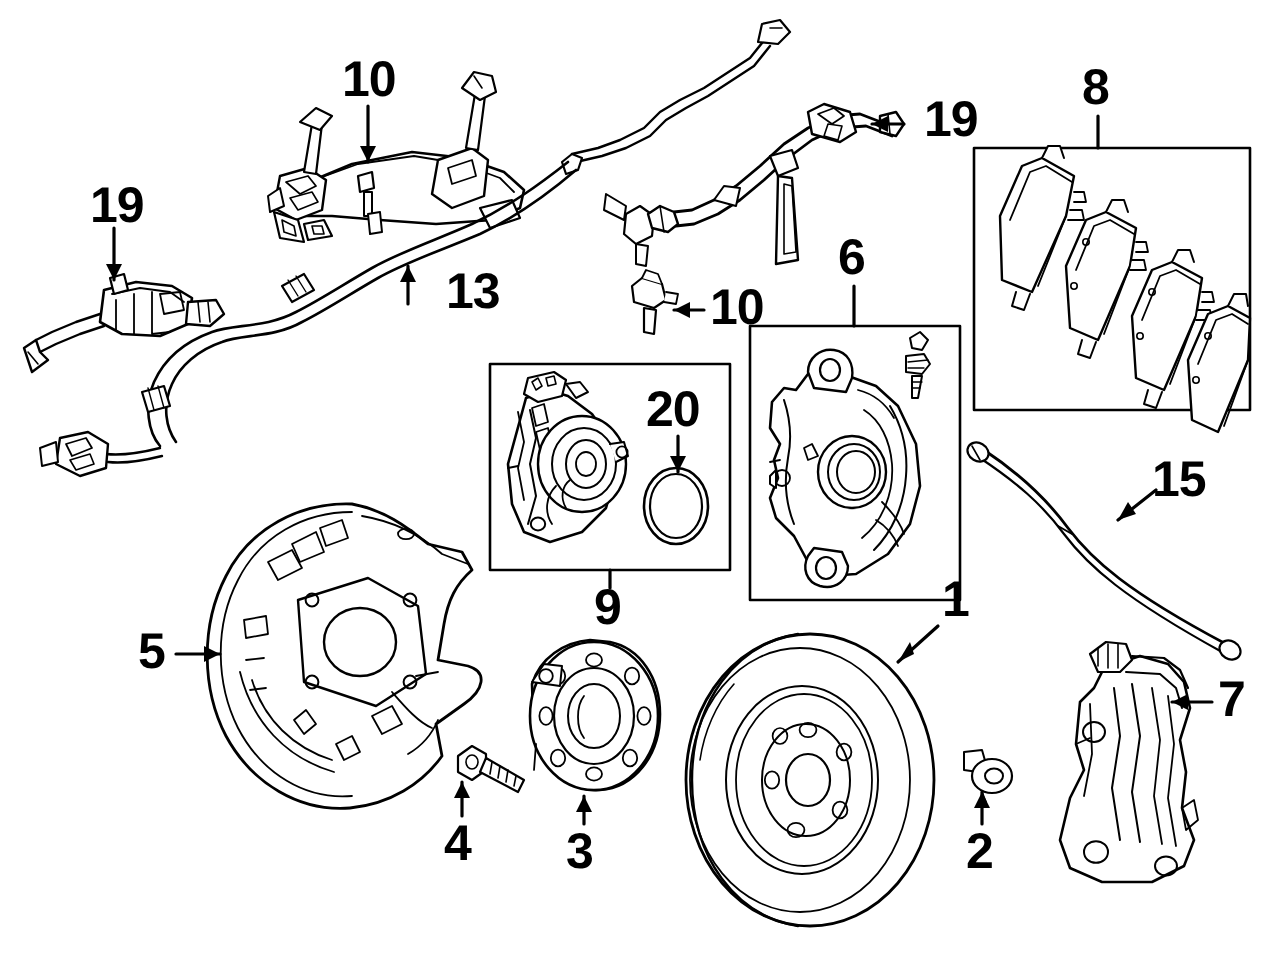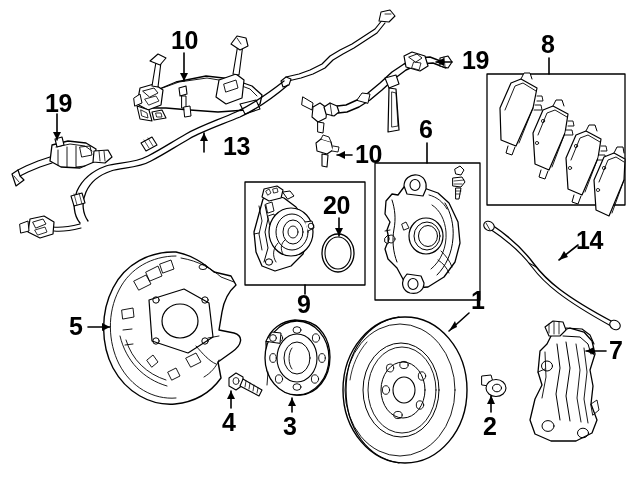--- a/index.html
+++ b/index.html
@@ -422,15 +422,15 @@
 <div class="callout" style="left:419px;top:117px;">6</div>
 <div class="callout" style="left:609px;top:338px;">7</div>
 <div class="callout" style="left:541px;top:32px;">8</div>
 <div class="callout" style="left:297px;top:292px;">9</div>
 <div class="callout" style="left:323px;top:193px;">20</div>
 <div class="callout" style="left:355px;top:142px;">10</div>
 <div class="callout" style="left:462px;top:48px;">19</div>
 <div class="callout" style="left:190px;top:134px;margin-left:33px;">13</div>
 <div class="callout" style="left:171px;top:28px;">10</div>
 <div class="callout" style="left:45px;top:91px;">19</div>
-<div class="callout" style="left:576px;top:228px;">14</div>
+<div class="callout" style="left:576px;top:228px;">15</div>
 
 </div>
 
 </body></html>

